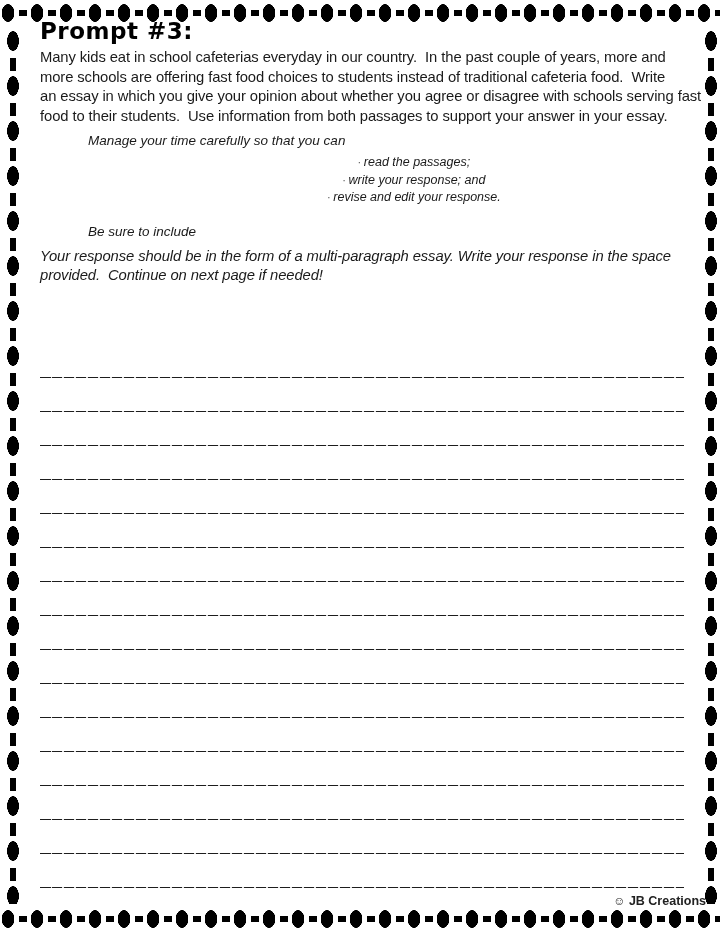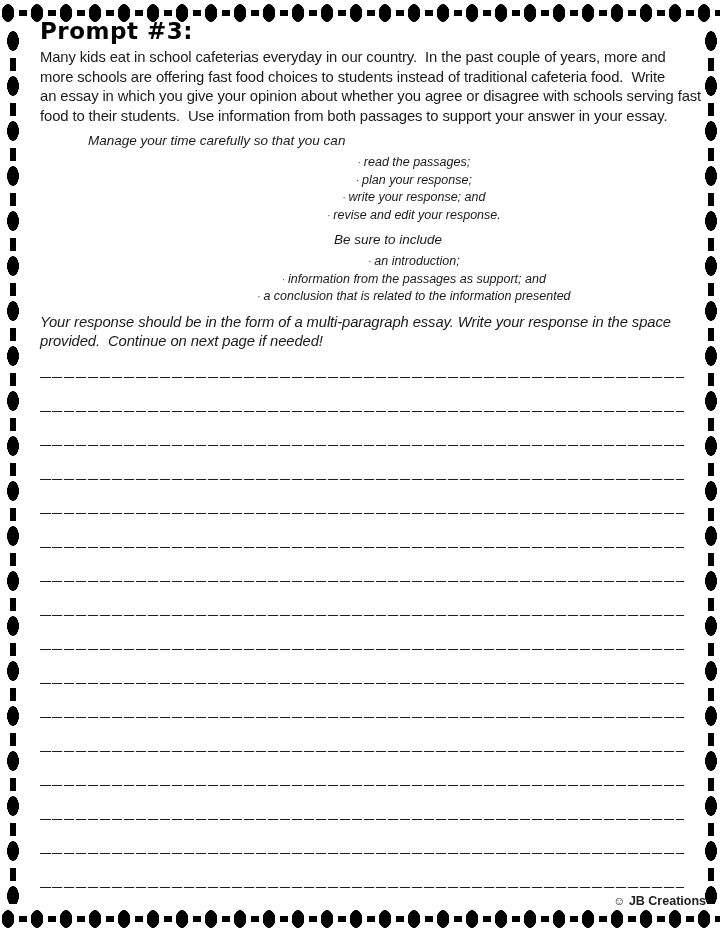--- a/index.html
+++ b/index.html
@@ -57,21 +57,21 @@
   }
   .tline{
     font-size:14.8px;line-height:19.5px;letter-spacing:-0.1px;
     white-space:pre;
   }
   .lead{
     margin-left:48px;margin-top:7px;
     font-style:italic;font-size:13.5px;line-height:16px;
     white-space:pre;
   }
-  .lead.second{margin-top:8px;text-align:center;}
+  .lead.second{margin-top:17px;}
   ul.blist{
     list-style:none;margin:5px 0 3px 0;padding:0 0 0 97px;
   }
   ul.blist li{
     font-style:italic;font-size:12.5px;line-height:17.5px;
     white-space:pre;
     text-align:center;
   }
   .bullet{
     display:inline-block;width:9px;color:#555;font-style:normal;font-size:11px;
@@ -115,31 +115,25 @@
     <div>
       <div class="tline">Many kids eat in school cafeterias everyday in our country.  In the past couple of years, more and</div>
       <div class="tline">more schools are offering fast food choices to students instead of traditional cafeteria food.  Write</div>
       <div class="tline">an essay in which you give your opinion about whether you agree or disagree with schools serving fast</div>
       <div class="tline">food to their students.  Use information from both passages to support your answer in your essay.</div>
     </div>
 
     <div class="lead">Manage your time carefully so that you can</div>
     <ul class="blist">
       <li><span class="bullet">·</span><span>read the passages;</span></li>
-      <li><span class="bullet">·</span><span>plan your response;</span></li>
       <li><span class="bullet">·</span><span>write your response; and</span></li>
       <li><span class="bullet">·</span><span>revise and edit your response.</span></li>
     </ul>
 
     <div class="lead second">Be sure to include</div>
-    <ul class="blist">
-      <li><span class="bullet">·</span><span>an introduction;</span></li>
-      <li><span class="bullet">·</span><span>information from the passages as support; and</span></li>
-      <li><span class="bullet">·</span><span>a conclusion that is related to the information presented</span></li>
-    </ul>
 
     <div class="closing">
       <div class="tline">Your response should be in the form of a multi-paragraph essay. Write your response in the space</div>
       <div class="tline">provided.  Continue on next page if needed!</div>
     </div>
   </div>
 
   <div class="writing-area">
       <div class="write-line"></div>
       <div class="write-line"></div>

